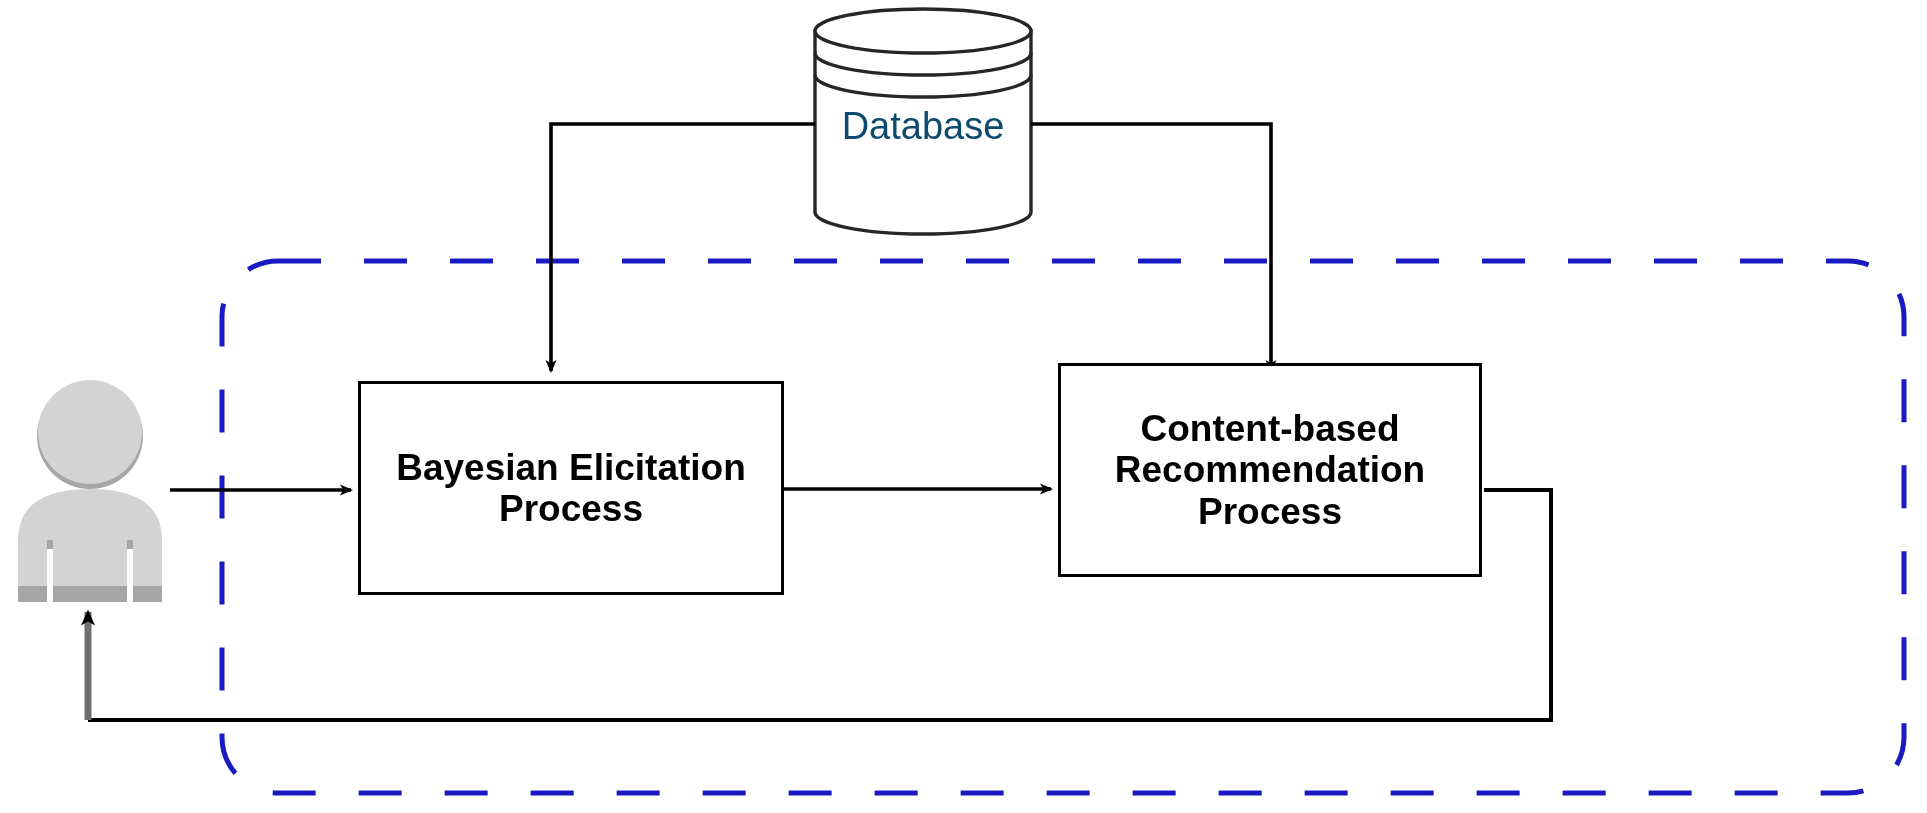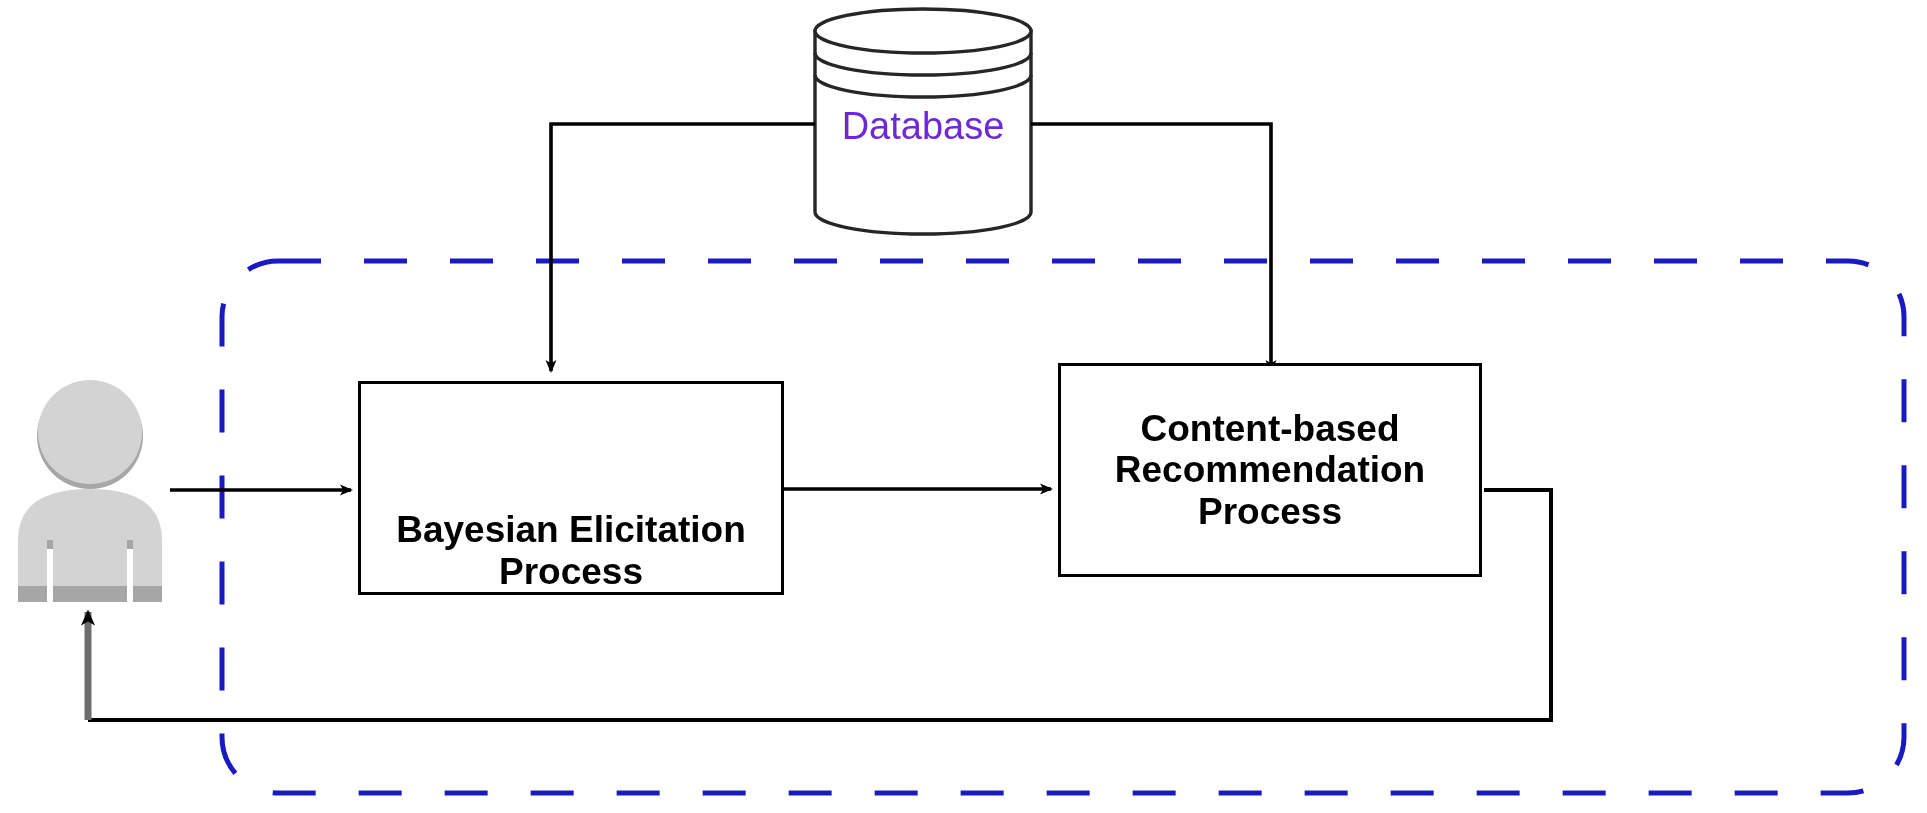--- a/index.html
+++ b/index.html
@@ -50,37 +50,36 @@
     line-height: 1.12;
     color: #000000;
     text-align: center;
     white-space: pre-line;
   }
   #box-bayesian {
     left: 358px;
     top: 381px;
     width: 426px;
     height: 214px;
-    align-items: flex-end;
   }
   #box-content {
     left: 1058px;
     top: 363px;
     width: 424px;
     height: 214px;
   }
   
   #db-label {
     left: 815px;
     top: 96px;
     width: 216px;
     height: 60px;
     font-family: "Liberation Sans", sans-serif;
     font-size: 38px;
-    color: #6d28d9;
+    color: #0c4a6e;
   }
   
   #hybrid-label {
     position: absolute;
     left: 1390px;
     top: 268px;
     width: 500px;
     text-align: right;
     font-family: "Liberation Sans", sans-serif;
     font-weight: bold;

